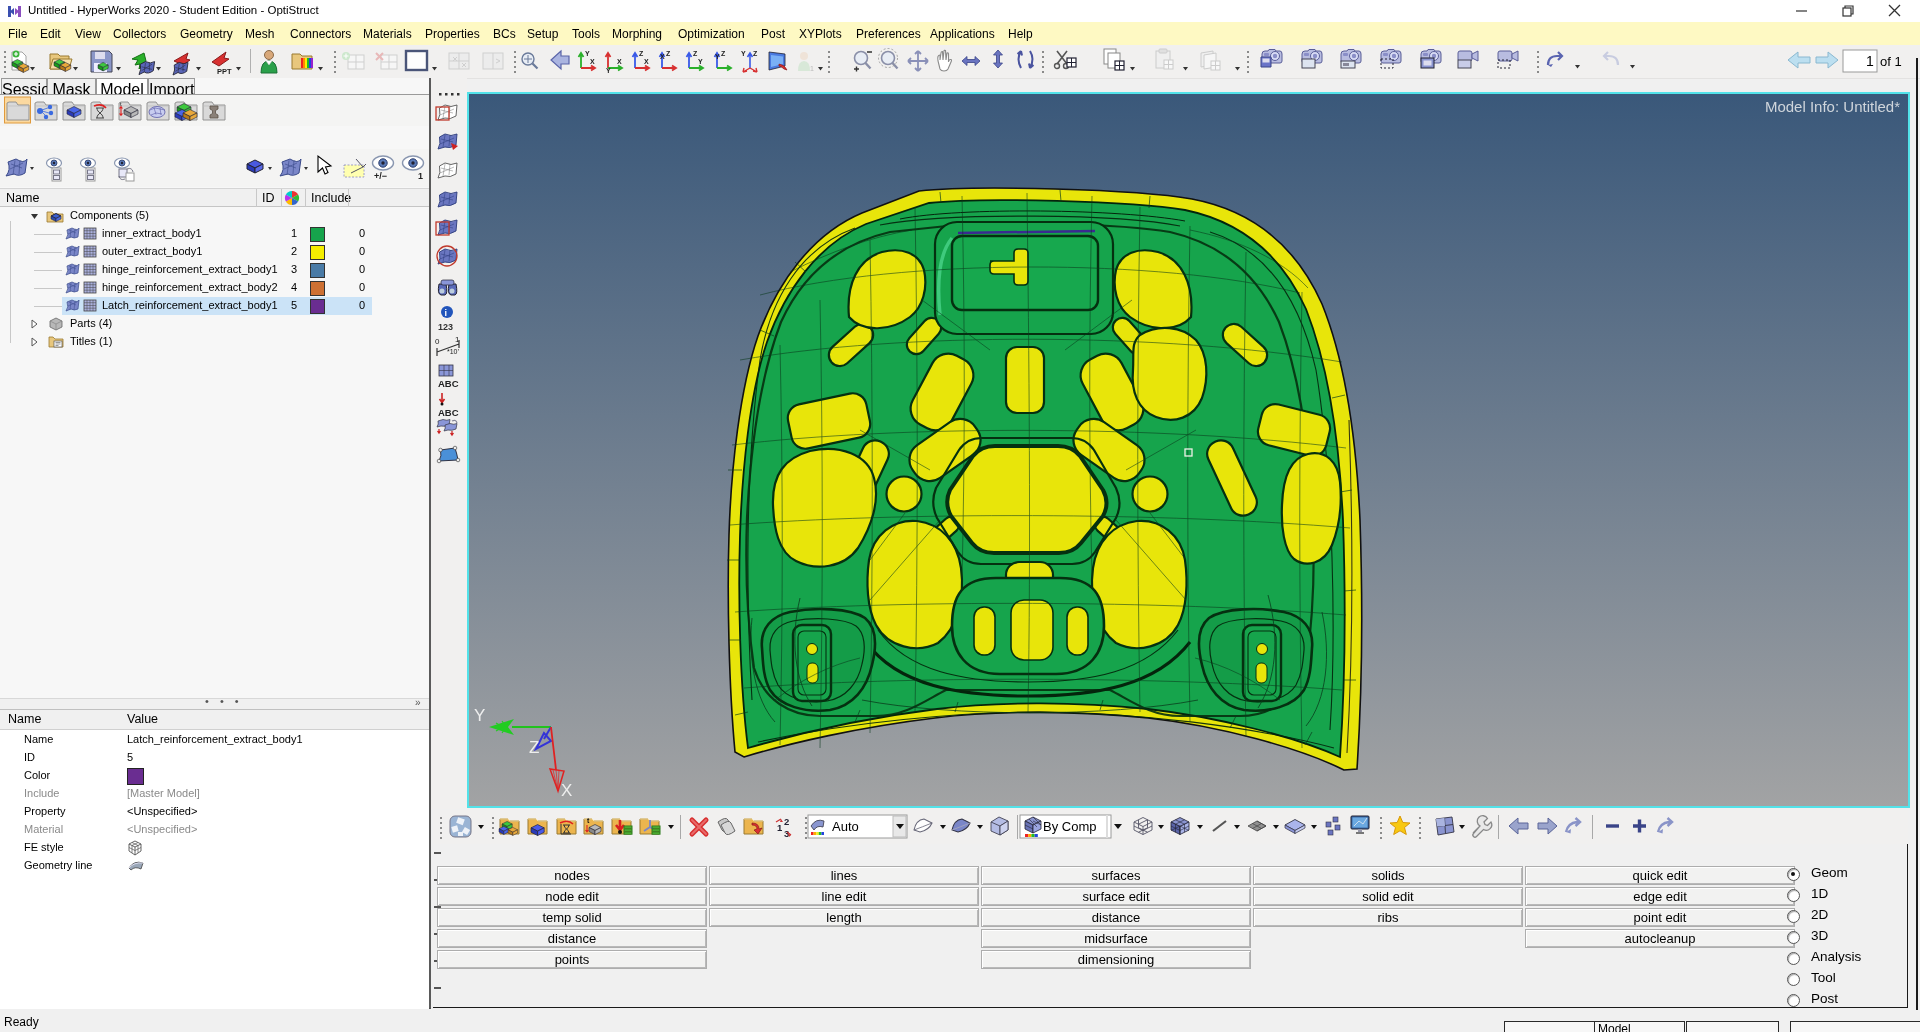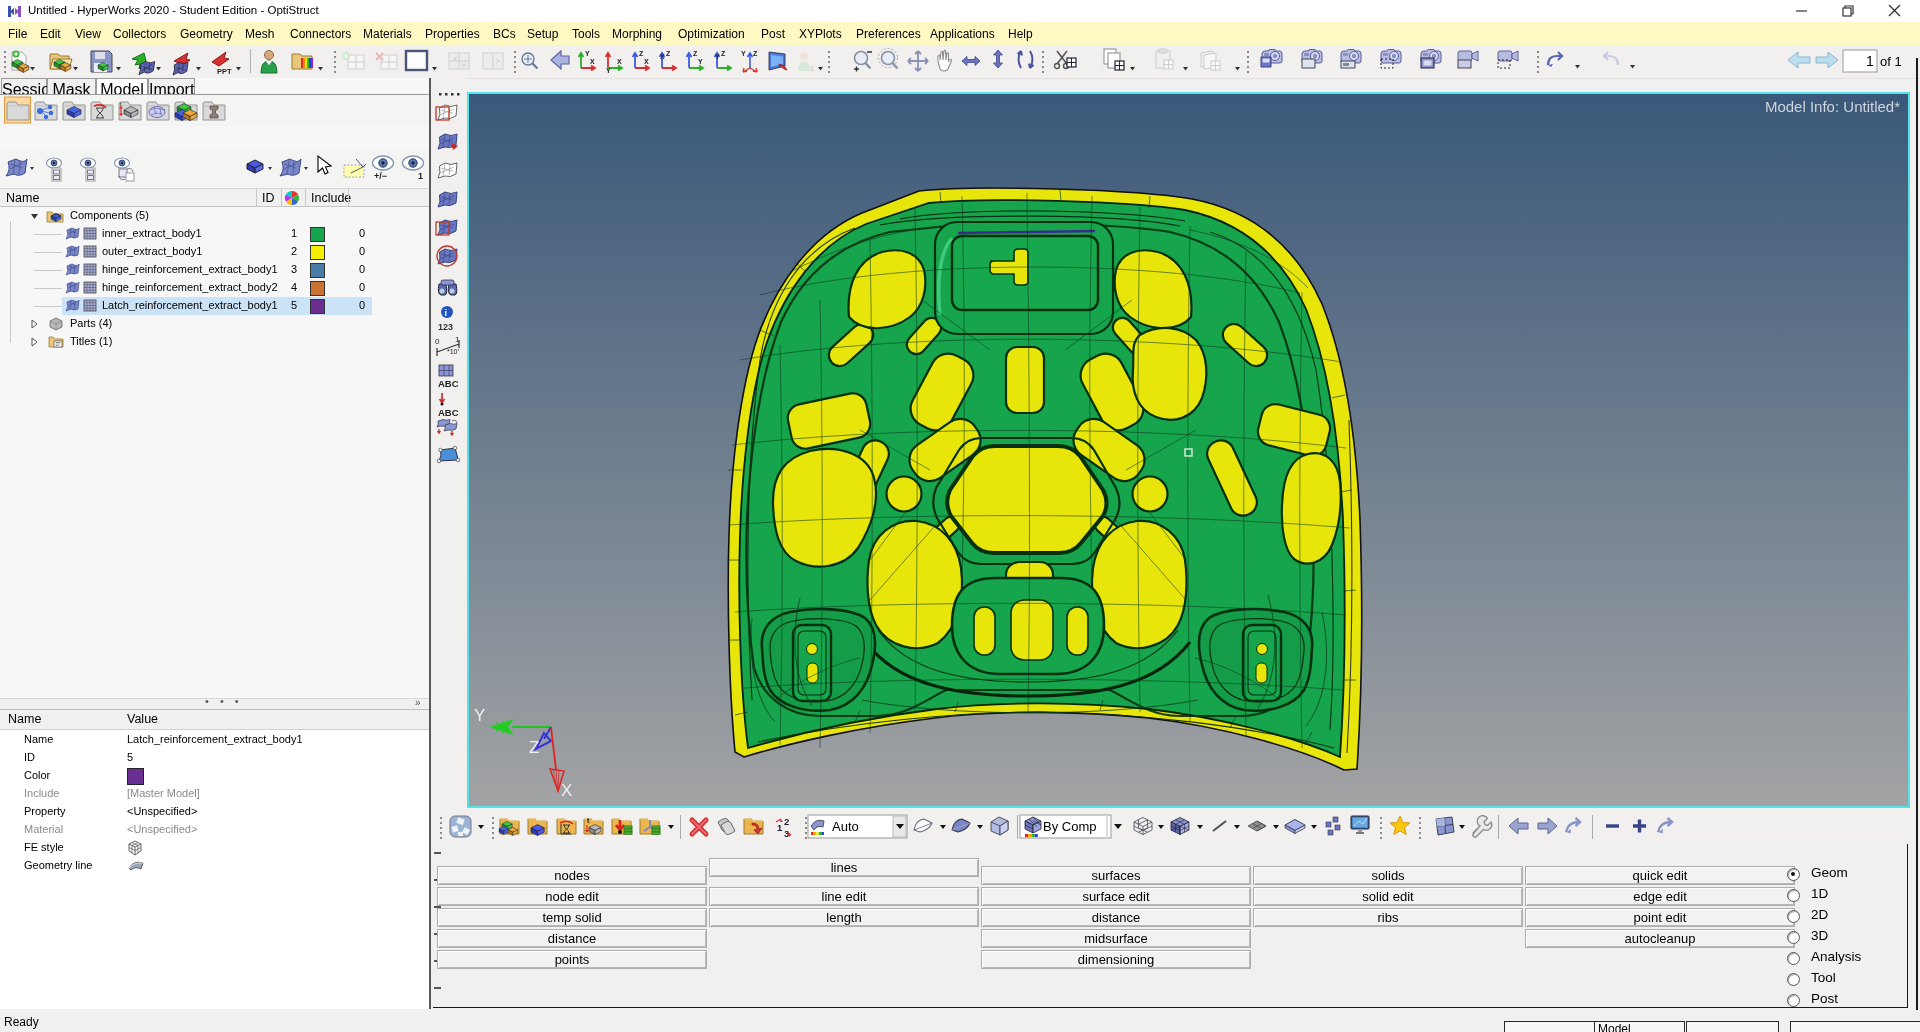--- a/index.html
+++ b/index.html
@@ -1248,21 +1248,21 @@
     <span class="ab" style="left:1px;top:35px;width:7px;height:2px;background:#555"></span>
     <span class="ab" style="left:1px;top:62px;width:7px;height:2px;background:#555"></span>
     <span class="ab" style="left:1px;top:89px;width:7px;height:2px;background:#555"></span>
     <span class="ab" style="left:1px;top:116px;width:7px;height:2px;background:#555"></span>
     <span class="ab" style="left:1px;top:143px;width:7px;height:2px;background:#555"></span>
     <div class="pbtn" style="left:4px;top:22px">nodes</div>
 <div class="pbtn" style="left:4px;top:43px">node edit</div>
 <div class="pbtn" style="left:4px;top:64px">temp solid</div>
 <div class="pbtn" style="left:4px;top:85px">distance</div>
 <div class="pbtn" style="left:4px;top:106px">points</div>
-<div class="pbtn" style="left:276px;top:14px">lines</div>
+<div class="pbtn" style="left:276px;top:22px">lines</div>
 <div class="pbtn" style="left:276px;top:43px">line edit</div>
 <div class="pbtn" style="left:276px;top:64px">length</div>
 <div class="pbtn" style="left:548px;top:22px">surfaces</div>
 <div class="pbtn" style="left:548px;top:43px">surface edit</div>
 <div class="pbtn" style="left:548px;top:64px">distance</div>
 <div class="pbtn" style="left:548px;top:85px">midsurface</div>
 <div class="pbtn" style="left:548px;top:106px">dimensioning</div>
 <div class="pbtn" style="left:820px;top:22px">solids</div>
 <div class="pbtn" style="left:820px;top:43px">solid edit</div>
 <div class="pbtn" style="left:820px;top:64px">ribs</div>

